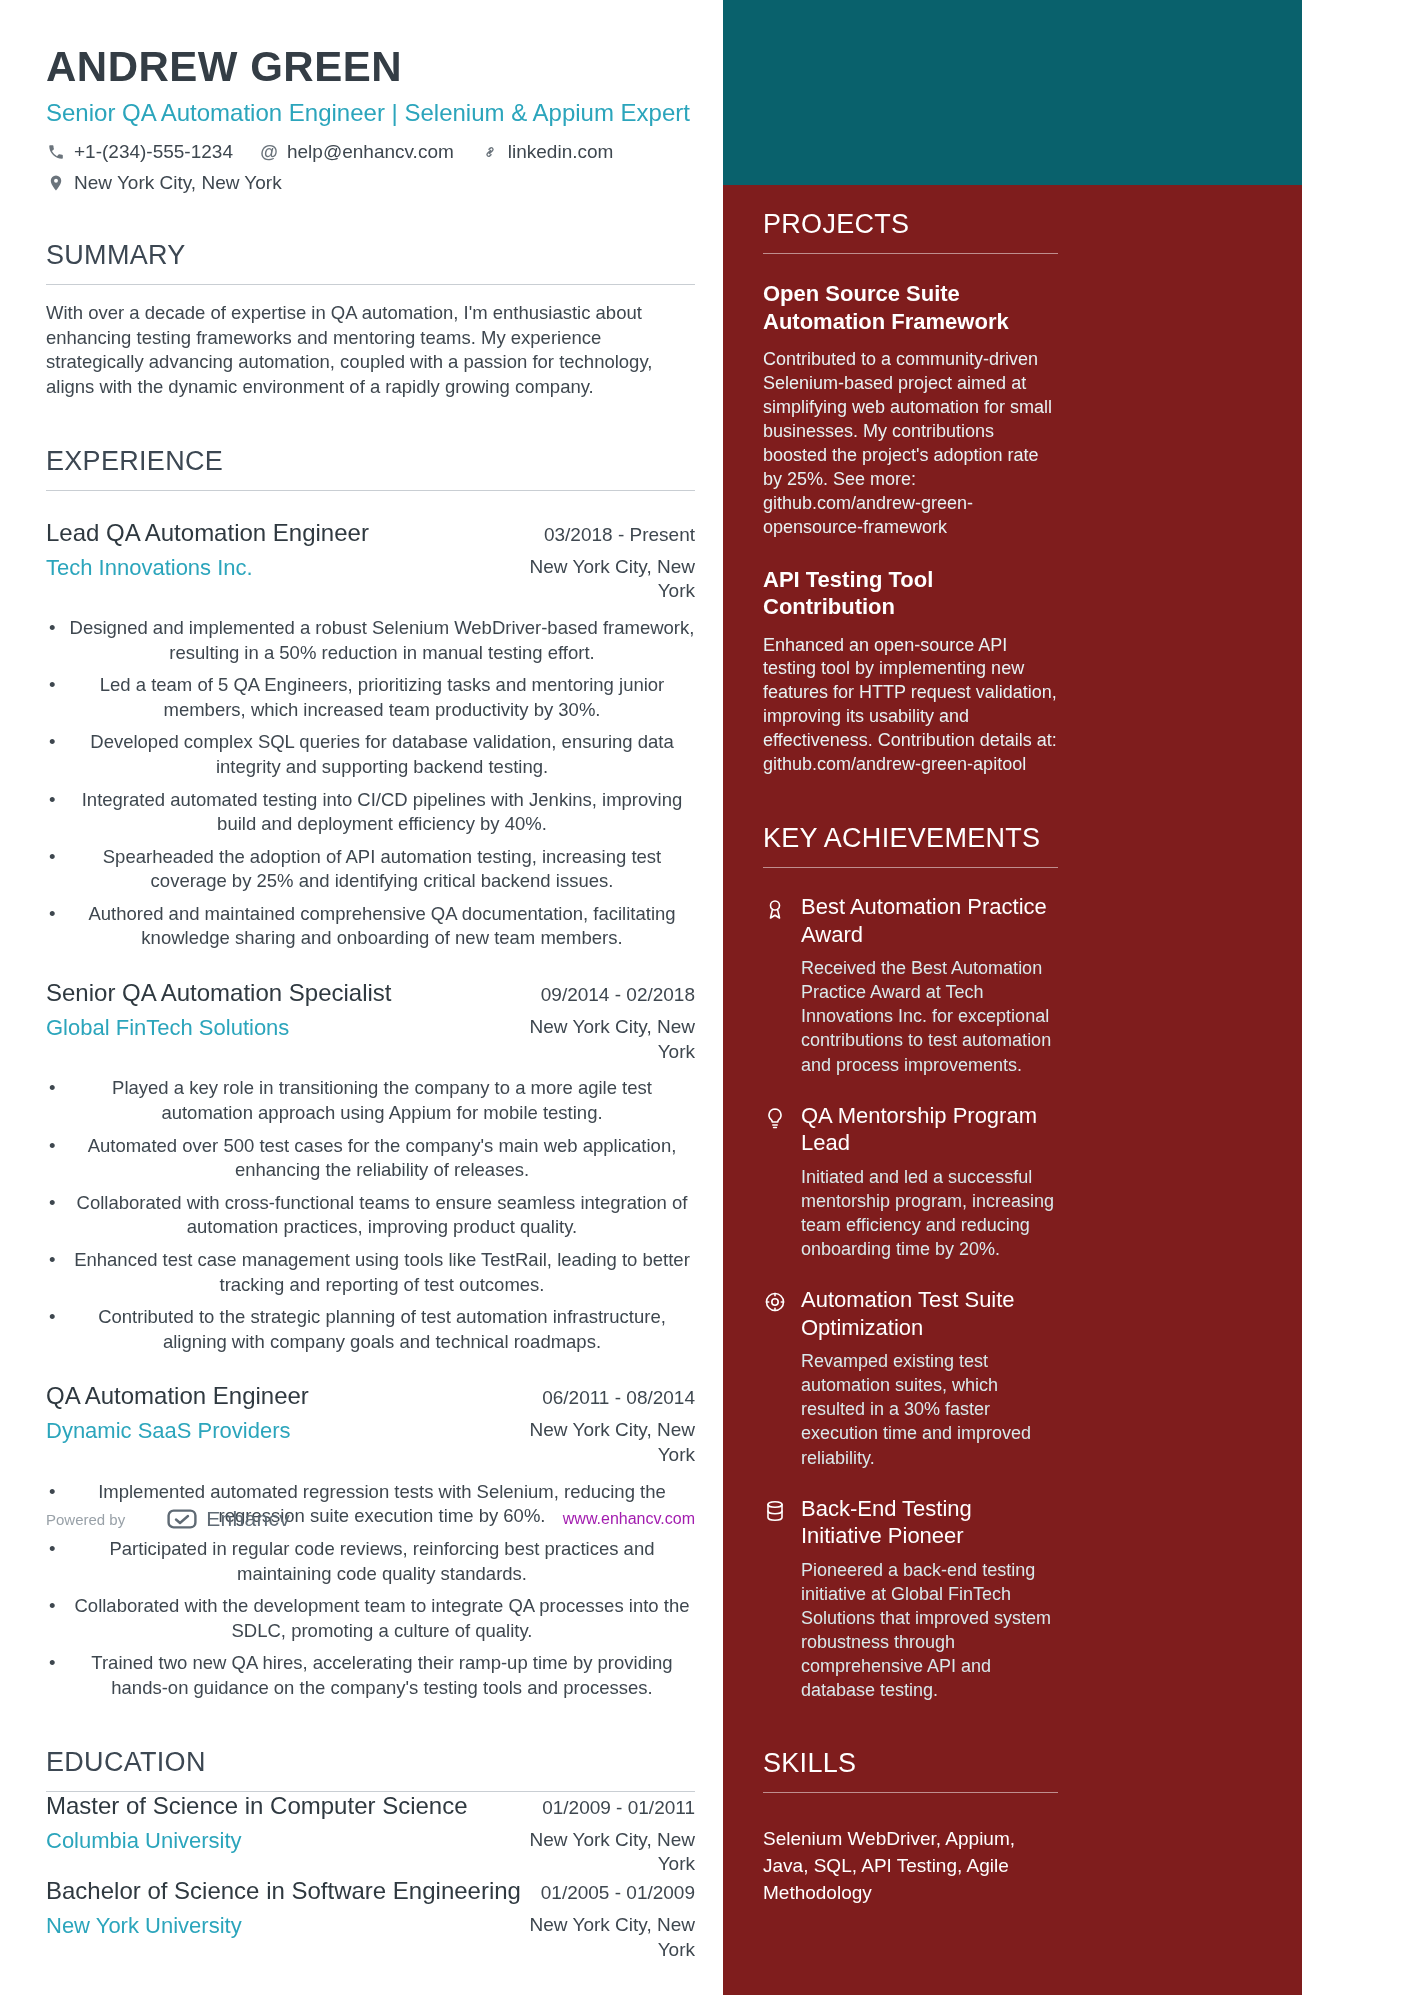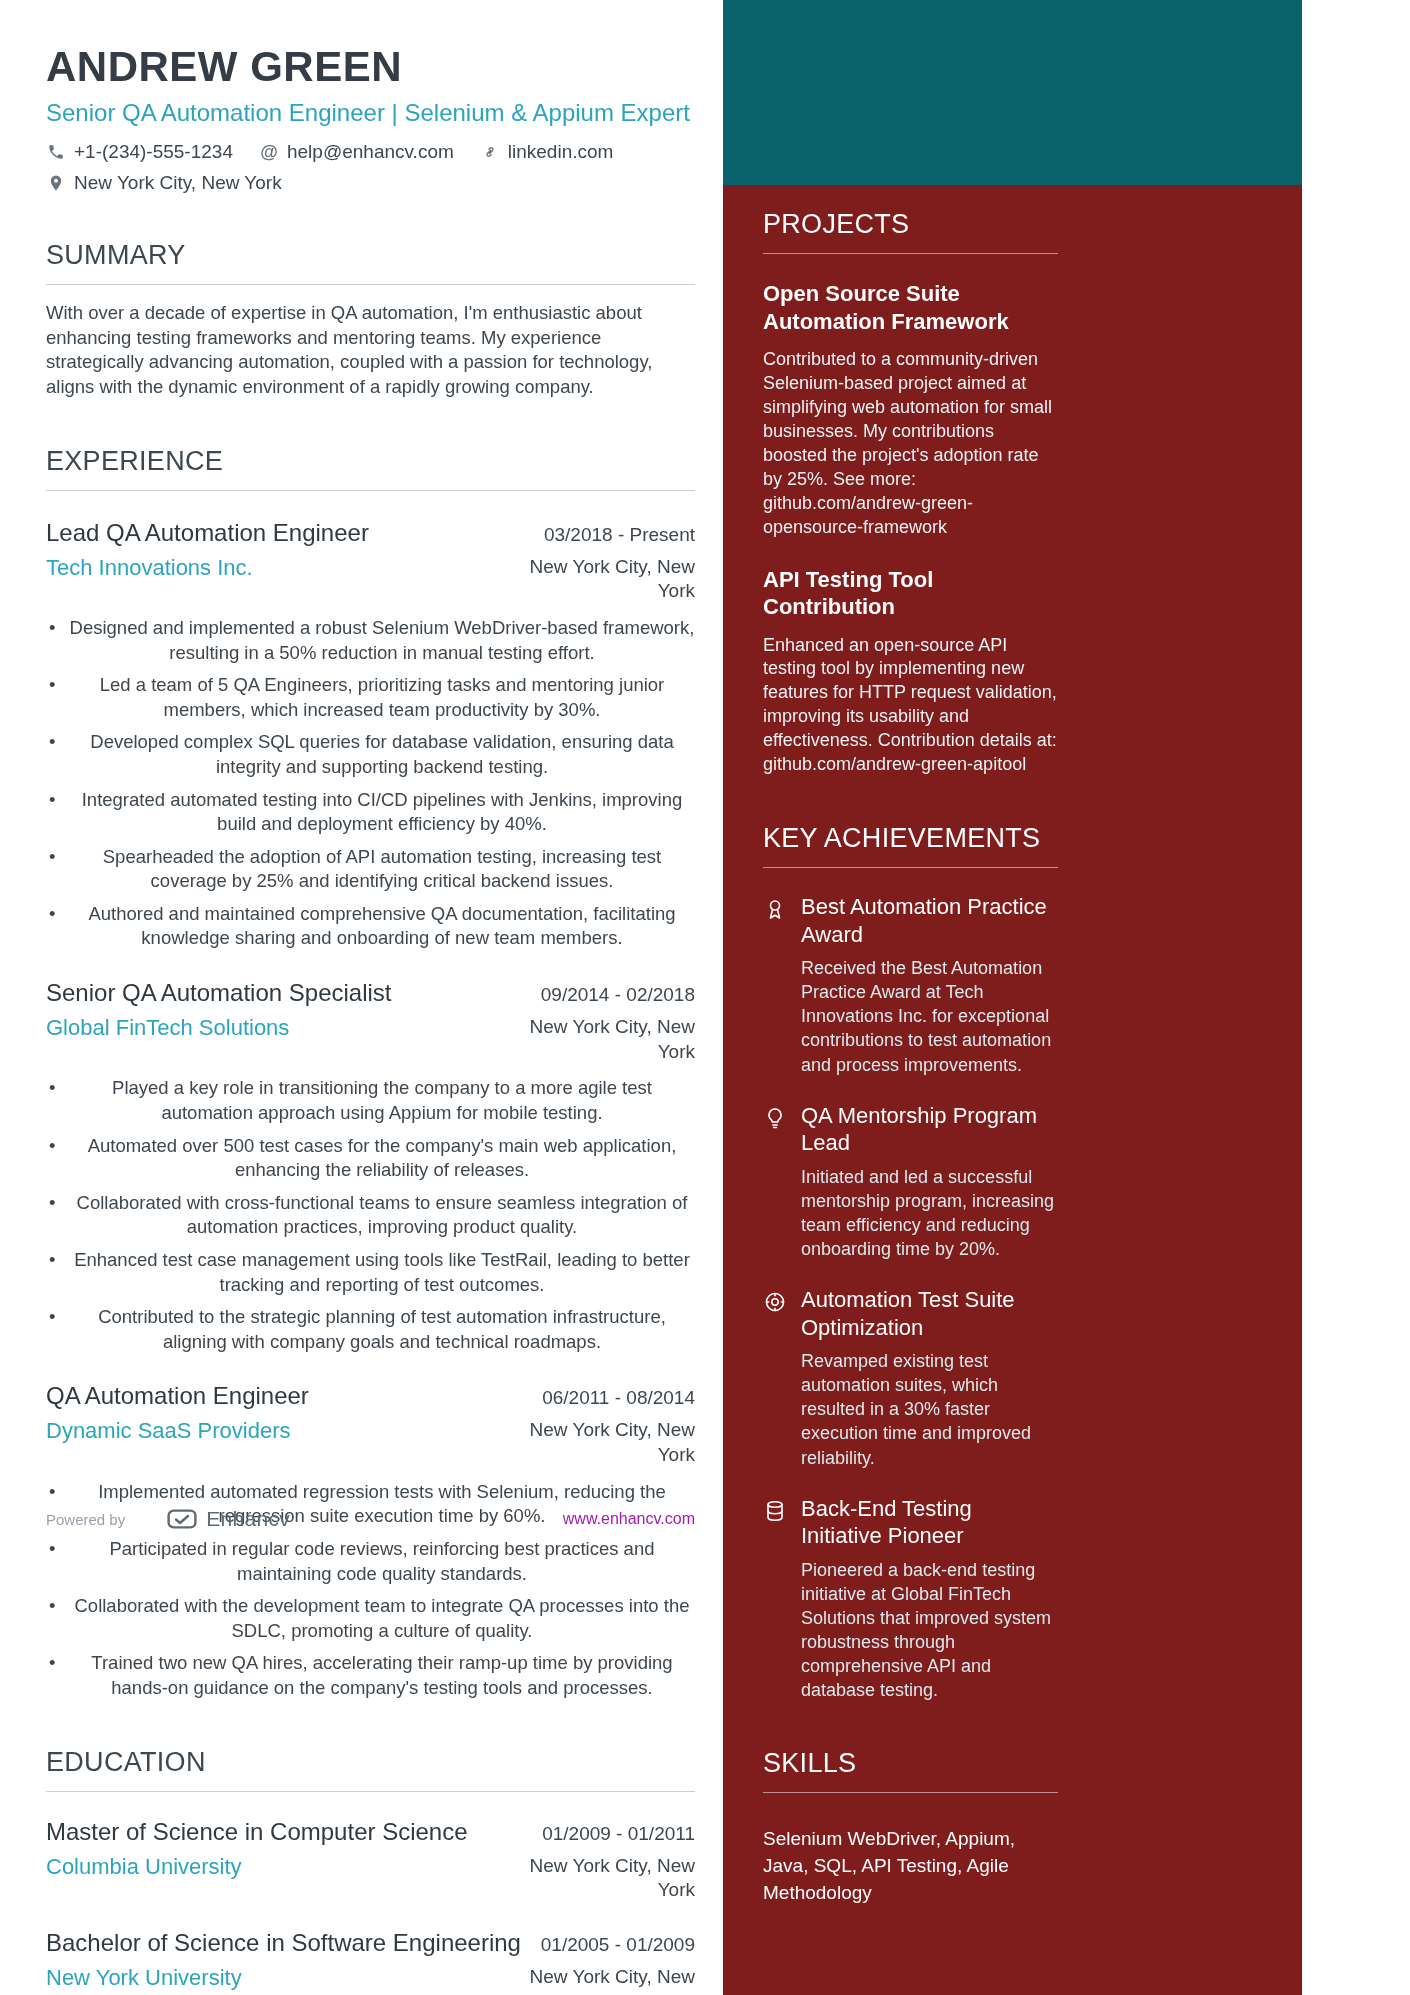--- a/index.html
+++ b/index.html
@@ -35,21 +35,21 @@
   .role { font-size:24px; font-weight:500; color:#2f3940; }
   .dates { font-size:19px; color:#3e474f; white-space:nowrap; }
   .row-sub { display:flex; justify-content:space-between; margin-top:8px; gap:12px; }
   .company { font-size:22px; font-weight:500; color:#2ba5bc; }
   .loc { width:168px; flex:none; text-align:right; font-size:19px; line-height:1.3; color:#3e474f; }
 
   ul.bullets { margin-top:12px; list-style:none;text-align:center; }
   ul.bullets li { position:relative; padding-left:23px; font-size:18.5px; line-height:1.33; margin-bottom:8px; color:#3e474f; }
   ul.bullets li::before { content:"•"; position:absolute; left:3px; top:0; color:#3e474f; }
 
-  .edu { margin-top:26px; }
+  .edu { }
   .degree { font-size:24px; font-weight:500; color:#2f3940; }
   .school { font-size:22px; font-weight:500; color:#2ba5bc; }
 
   
   .sidebar { flex:1; background:#7f1d1d; color:#fff; }
   .sidebar-top { height:185px; background:#09616c; }
   .sb-content { width:295px; margin-left:40px; padding-top:2px; }
 
   .sb-h {
     margin-top:22px; font-size:27px; font-weight:400; color:#ffffff;

